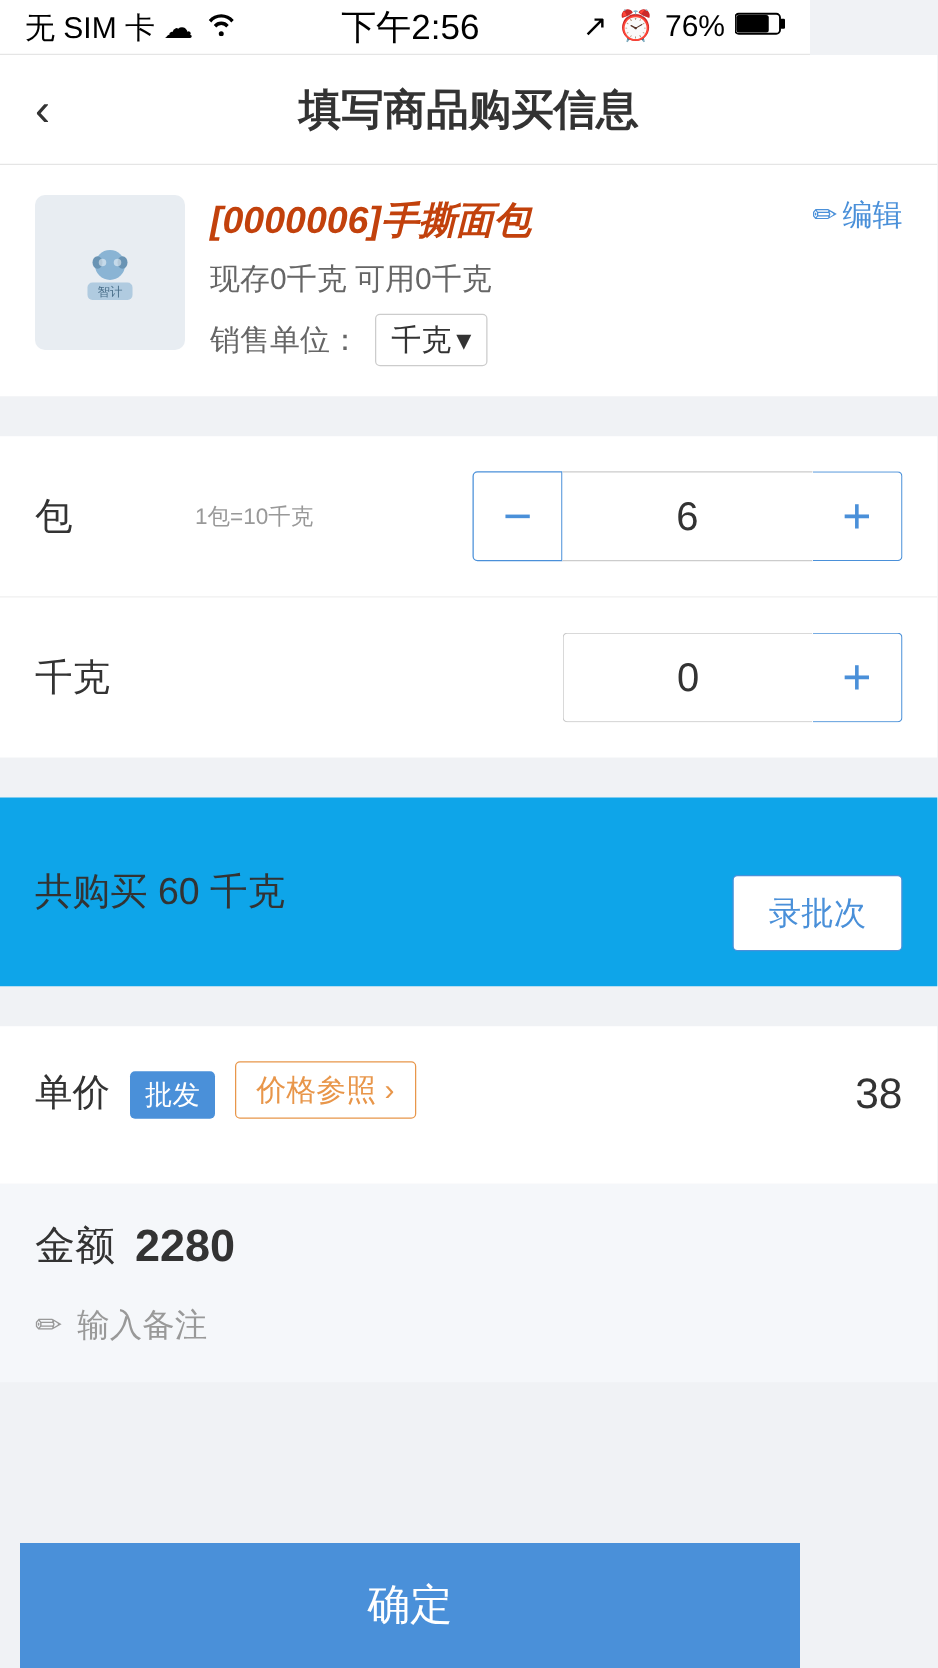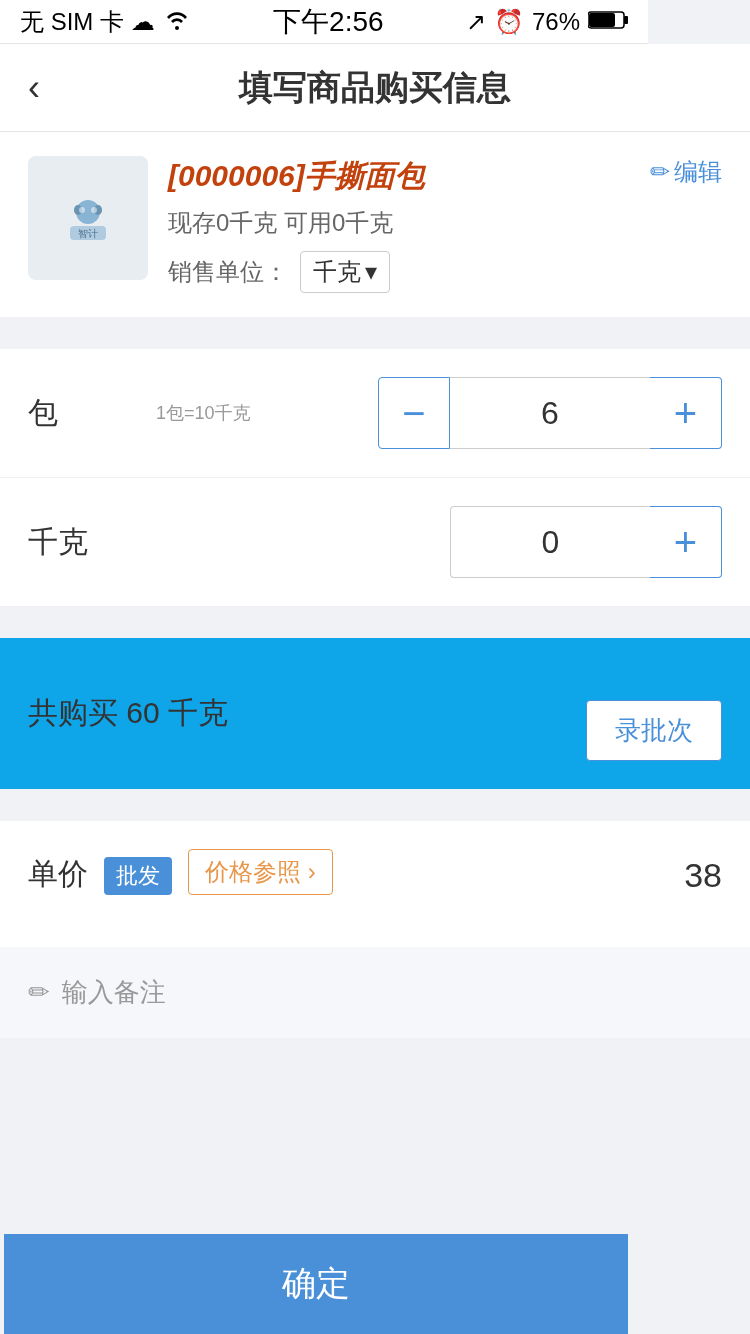--- a/index.html
+++ b/index.html
@@ -271,21 +271,21 @@
       gap: 12px;
       padding-bottom: 28px;
       color: #999;
       font-size: 26px;
     }
 
     
     .confirm-bar {
       position: fixed;
       bottom: 0;
-      left: 4px;
+      left: 16px;
       width: 624px;
       height: 100px;
       background: #4a90d9;
       display: flex;
       align-items: center;
       justify-content: center;
       cursor: pointer;
     }
     .confirm-text {
       color: #fff;
@@ -395,20 +395,24 @@
 <div class="price-section">
   <div class="price-row">
     <span class="price-label">单价</span>
     <span class="price-badge">批发</span>
     <button class="price-ref-btn">价格参照 ›</button>
     <span class="price-value">38</span>
   </div>
 </div>
 
 <div class="amount-section">
+  <div class="amount-row">
+    <span class="amount-label">金额</span>
+    <span class="amount-value">2280</span>
+  </div>
   <div class="remark-row">
     <span>✏</span>
     <span>输入备注</span>
   </div>
 </div>
 
 <div style="background:#f0f2f5; height: 340px;"></div>
 
 <div class="confirm-bar">
   <span class="confirm-text">确定</span>

